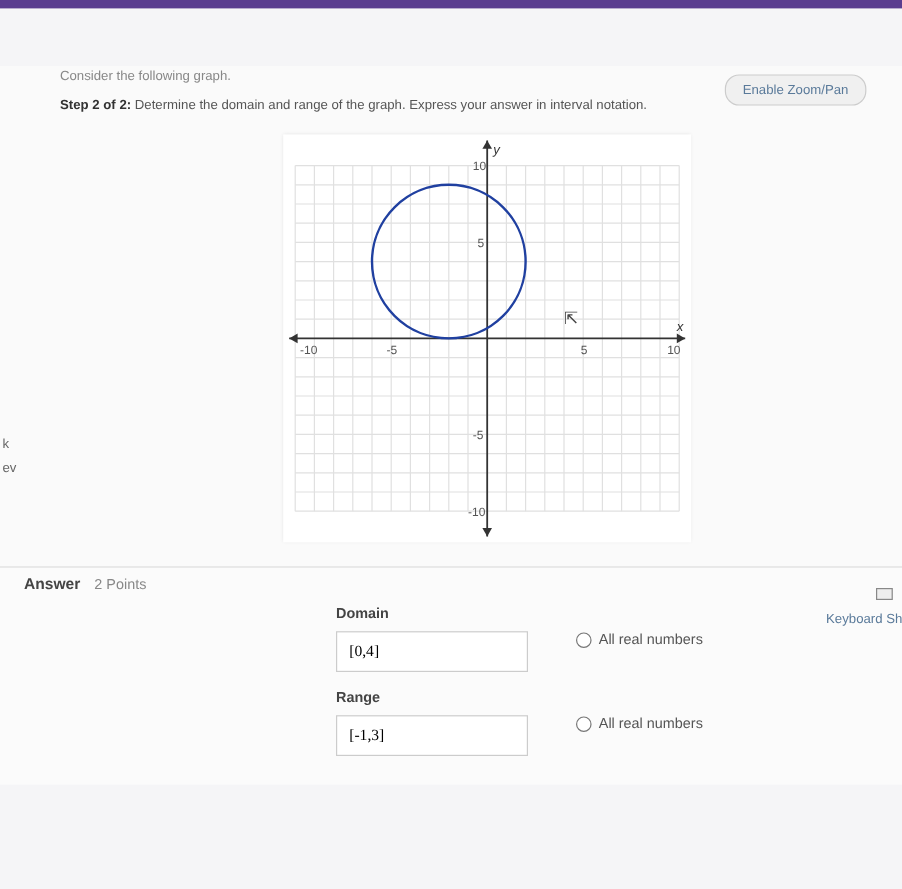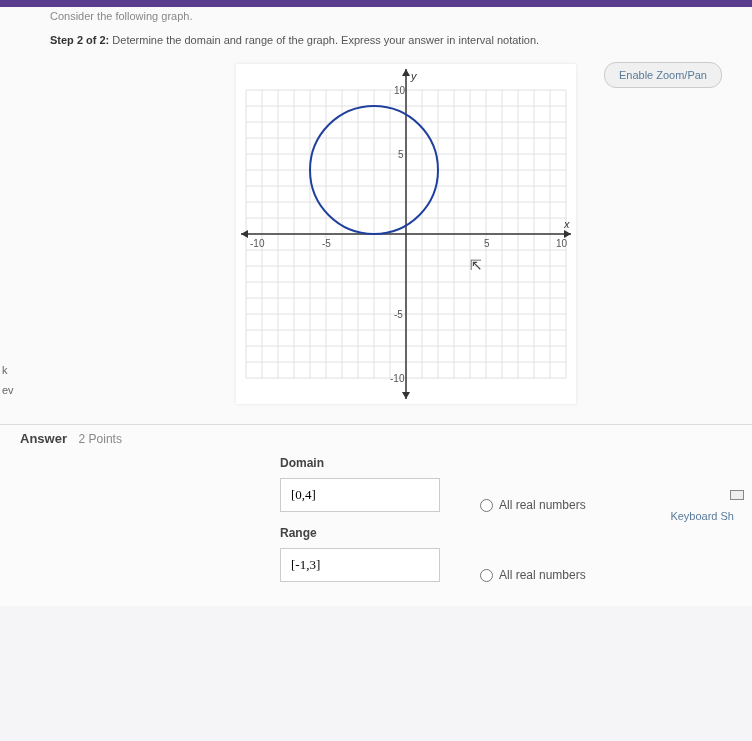--- a/index.html
+++ b/index.html
@@ -14,20 +14,21 @@
       font-size: 13px;
     }
     .top-bar {
       height: 7px;
       background: #5a3d8f;
       width: 100%;
     }
     .content {
       padding: 0 10px 0 20px;
       background: #fafafa;
+      margin-top: 48px;
     }
     .intro-text {
       color: #888;
       font-size: 11px;
       padding: 3px 0 10px 30px;
     }
     .step-text {
       font-size: 11px;
       padding: 2px 0 8px 30px;
       color: #555;
@@ -74,21 +75,21 @@
       font-size: 13px;
       color: #444;
     }
     .answer-header .pts {
       color: #888;
       font-size: 12px;
       margin-left: 8px;
     }
     .keyboard-link {
       position: absolute;
-      right: 18px;
+      right: 0;
       top: 510px;
       font-size: 11px;
       color: #5a7a9a;
     }
     .kb-icon {
       position: absolute;
       right: 8px;
       top: 490px;
       width: 14px;
       height: 10px;
@@ -104,21 +105,21 @@
       padding-left: 260px;
     }
     .label {
       font-size: 12px;
       font-weight: bold;
       color: #444;
       margin: 10px 0 8px 0;
     }
     .input-row {
       display: flex;
-      align-items: flex-end;
+      align-items: flex-start;
       gap: 40px;
       margin-bottom: 14px;
     }
     .text-input {
       width: 160px;
       padding: 8px 10px;
       border: 1px solid #ccc;
       font-size: 13px;
       font-family: 'Times New Roman', serif;
       background: #fff;

